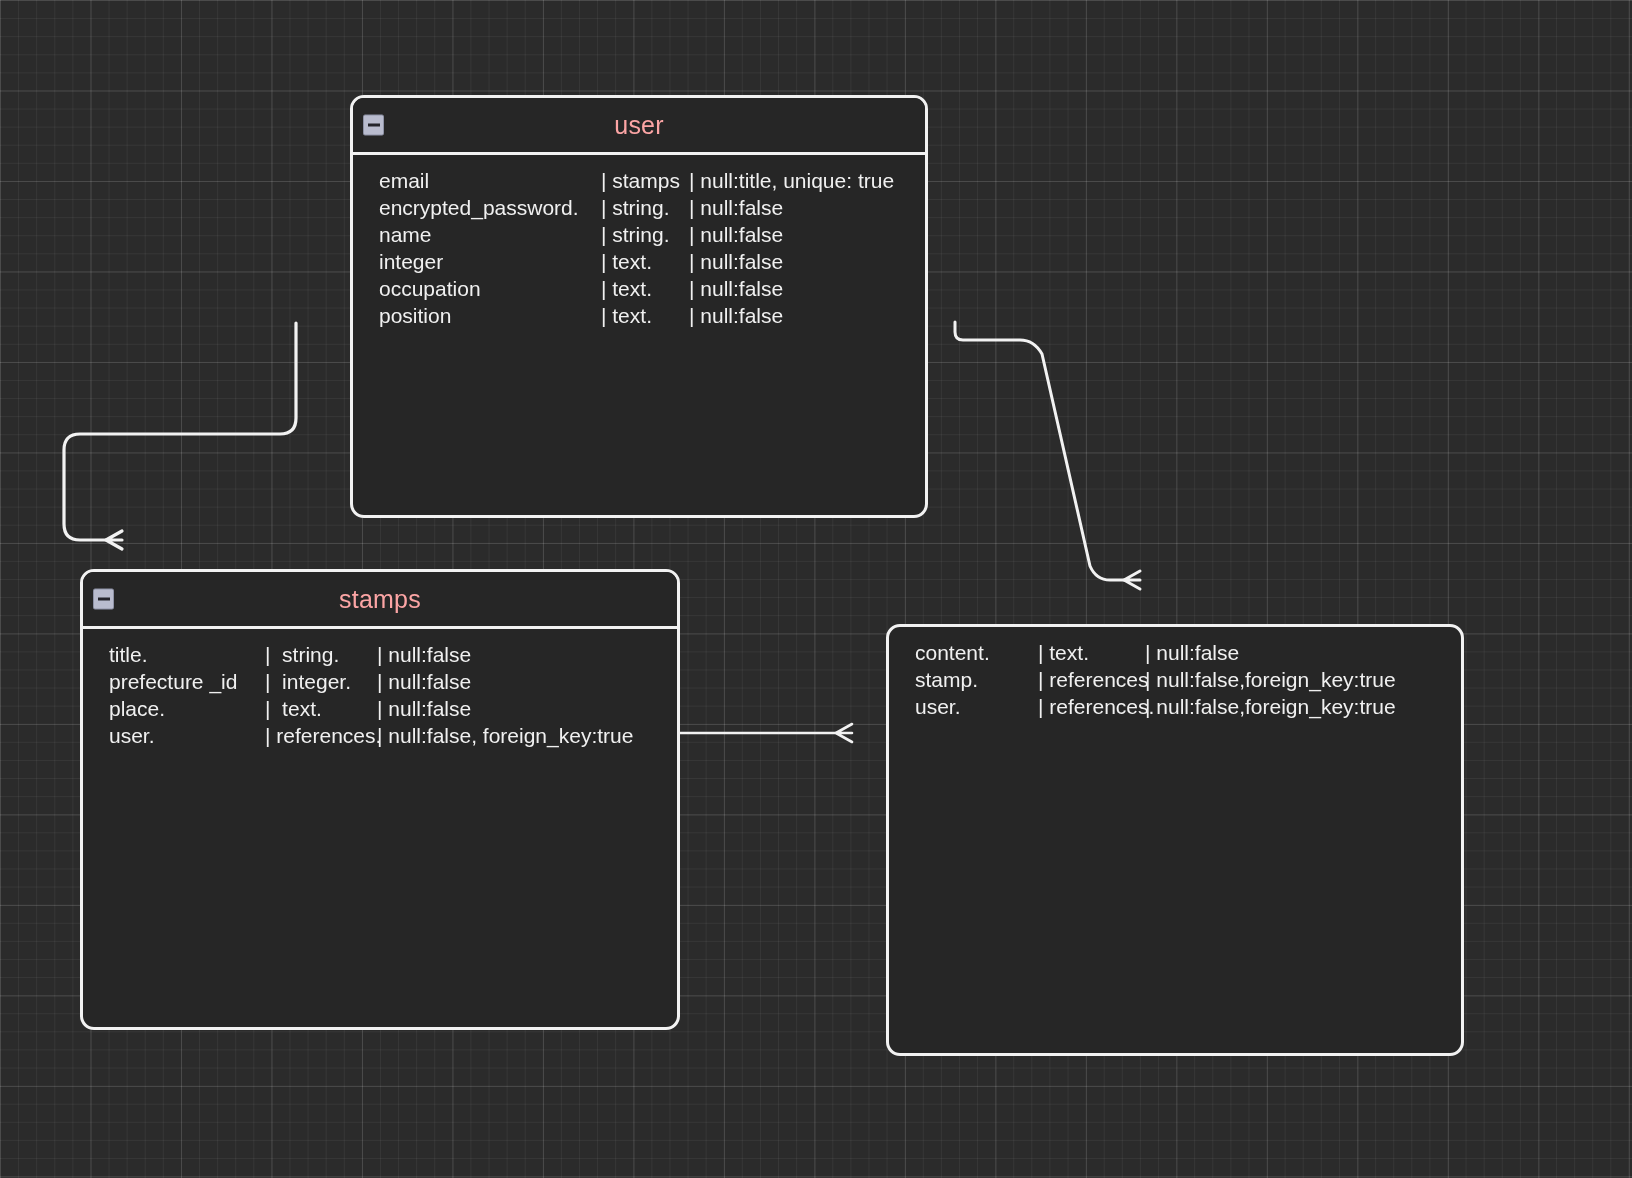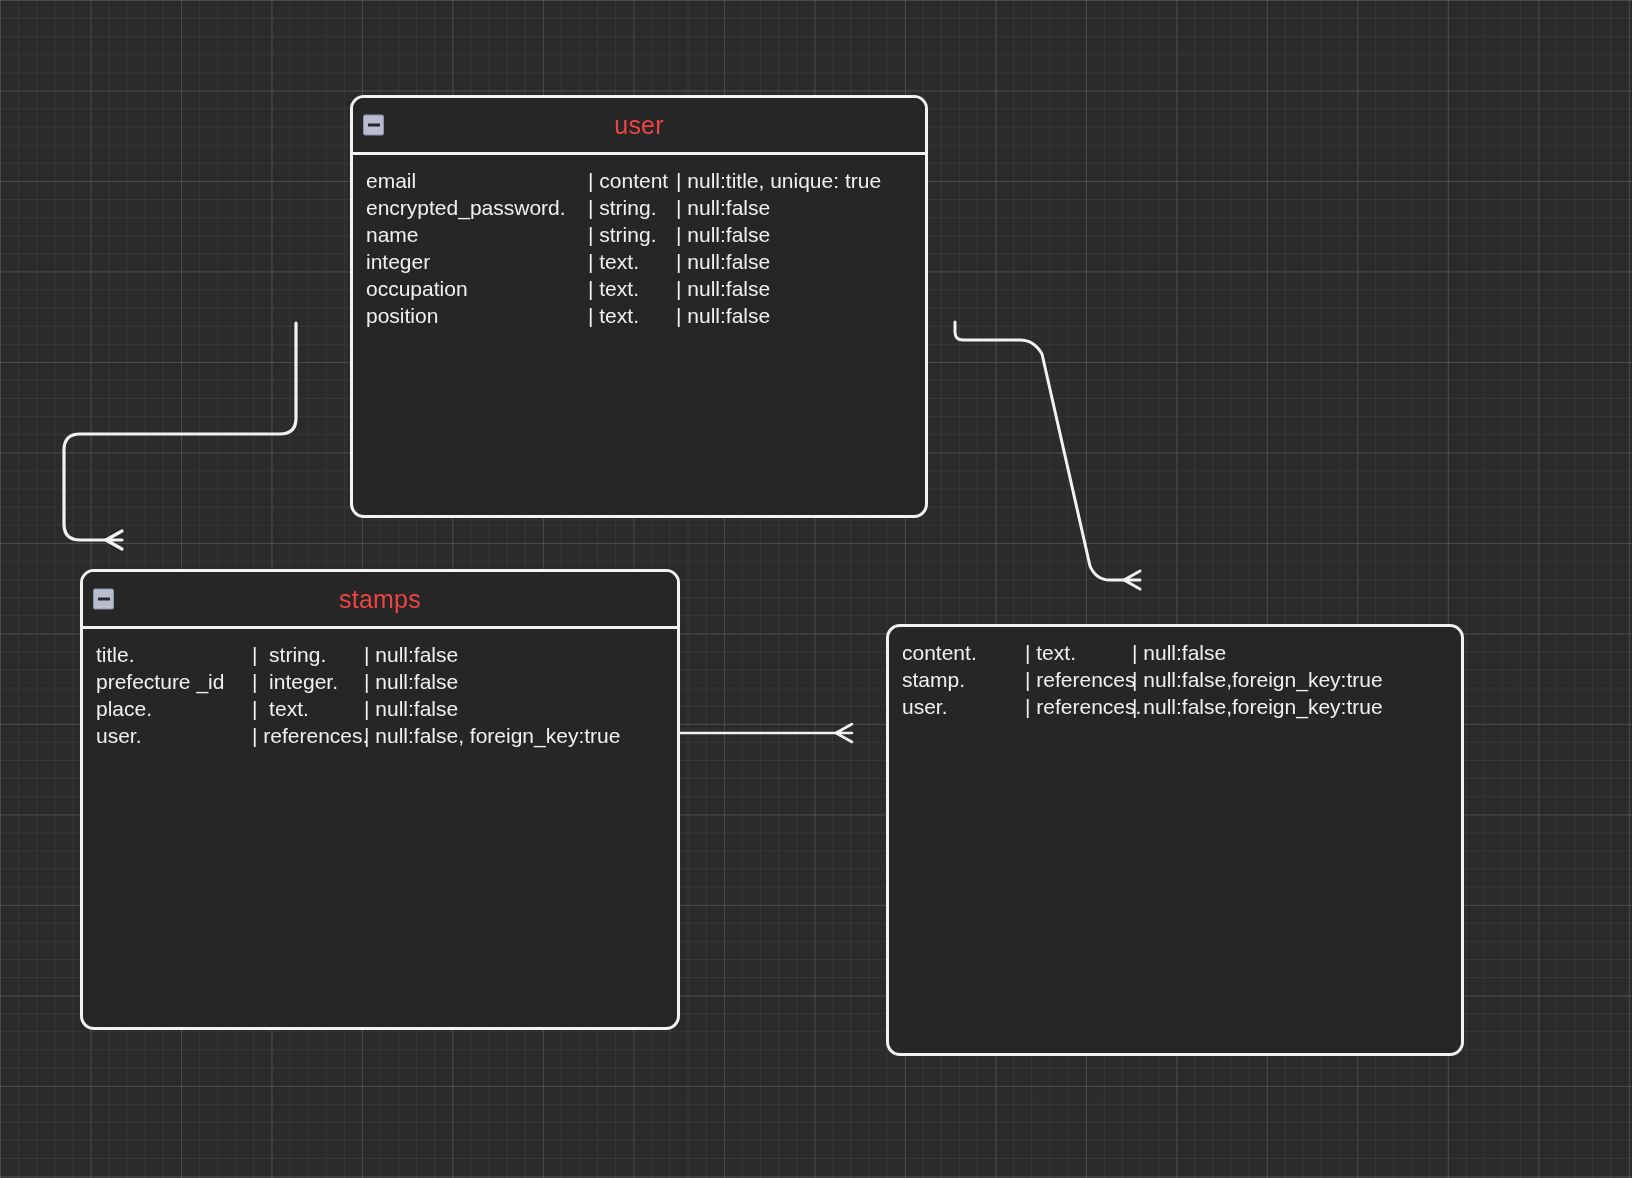--- a/index.html
+++ b/index.html
@@ -45,21 +45,21 @@
   .entity-header {
     position: relative;
     height: 54px;
     border-bottom: 3px solid #f2f2f2;
     display: flex;
     align-items: center;
     justify-content: center;
     background: #262626;
   }
   .entity-title {
-    color: #ef4444;
+    color: #fca5a5;
     font-size: 25px;
     font-weight: 400;
     letter-spacing: 0.2px;
     line-height: 1;
   }
   .collapse-btn {
     position: absolute;
     left: 10px;
     top: 50%;
     transform: translateY(-50%);
@@ -73,21 +73,21 @@
     align-items: center;
     justify-content: center;
   }
   .collapse-btn i {
     display: block;
     width: 12px;
     height: 3px;
     background: #24242b;
   }
   .entity-body {
-    padding: 12px 0 0 0;
+    padding: 12px 0 0 13px;
   }
   .field-row {
     display: flex;
     align-items: baseline;
     color: #f0f0f0;
     font-size: 21px;
     line-height: 27px;
     white-space: pre;
     padding-left: 13px;
   }
@@ -129,21 +129,21 @@
   <div class="entity e-user" style="left:350px; top:95px; width:578px; height:423px;">
     <div class="entity-header">
       <div class="collapse-btn">
           <i></i>
         </div>
       <div class="entity-title">user</div>
     </div>
     <div class="entity-body">
       <div class="field-row">
         <span class="f-name">email</span>
-        <span class="f-type">| content</span>
+        <span class="f-type">| stamps</span>
         <span class="f-opt">| null:title, unique: true</span>
       </div>
       <div class="field-row">
         <span class="f-name">encrypted_password.</span>
         <span class="f-type">| string.</span>
         <span class="f-opt">| null:false</span>
       </div>
       <div class="field-row">
         <span class="f-name">name</span>
         <span class="f-type">| string.</span>

